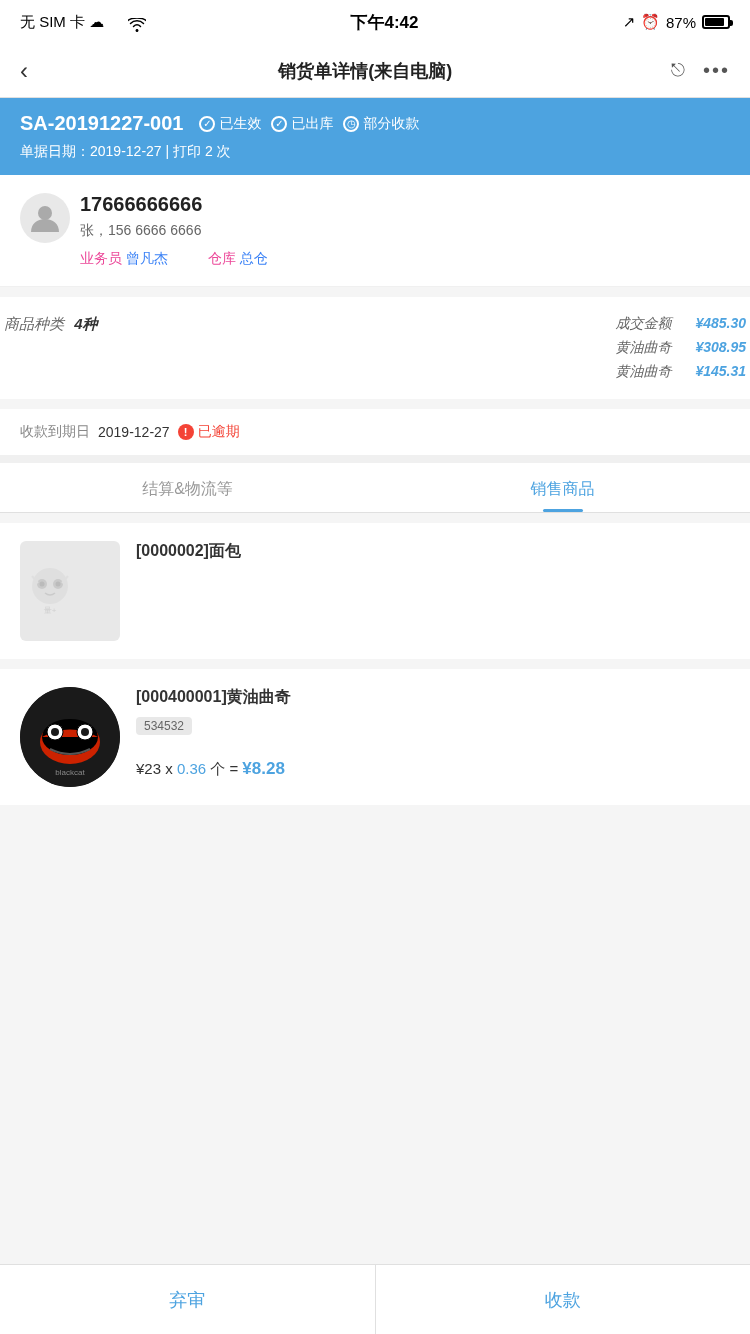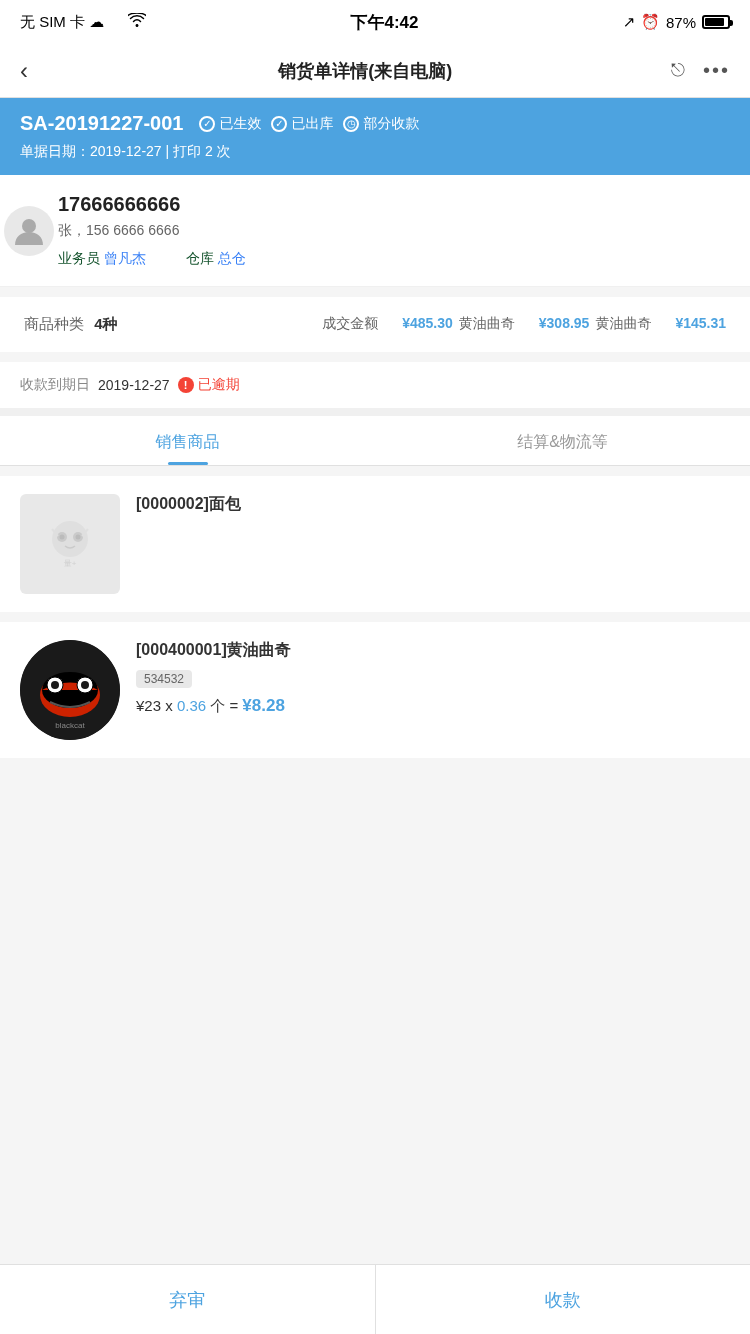--- a/index.html
+++ b/index.html
@@ -16,21 +16,21 @@
     .status-bar {
       display: flex;
       justify-content: space-between;
       align-items: center;
       height: 44px;
       padding: 0 20px;
       background: #fff;
       font-size: 15px;
       font-weight: 500;
     }
-    .status-bar-left { display: flex; align-items: flex-start; gap: 24px; }
+    .status-bar-left { display: flex; align-items: flex-end; gap: 24px; }
     .status-bar-center { font-size: 17px; font-weight: 600; }
     .status-bar-right { display: flex; align-items: center; gap: 6px; font-size: 15px; }
     .battery-icon {
       display: inline-flex; align-items: center;
       border: 2px solid #000; border-radius: 3px;
       width: 28px; height: 14px; padding: 1px; position: relative;
     }
     .battery-icon::after {
       content: '';
       position: absolute;
@@ -122,24 +122,24 @@
     .status-tag .tag-icon.clock { background: transparent; }
     .header-band-sub {
       margin-top: 8px;
       color: #fff;
       font-size: 14px;
     }
 
     
     .customer-section {
       background: #fff;
-      padding: 18px 4px;
-      display: flex;
-      align-items: center;
-      gap: 4px;
+      padding: 18px 20px;
+      display: flex;
+      align-items: flex-start;
+      gap: 10px;
       border-bottom: 1px solid #f0f0f0;
     }
     .avatar {
       width: 50px;
       height: 50px;
       border-radius: 50%;
       background: #e8e8e8;
       display: flex;
       align-items: center;
       justify-content: center;
@@ -158,34 +158,35 @@
       font-size: 14px;
       color: #666;
       margin-bottom: 10px;
     }
     .customer-meta {
       display: flex;
       gap: 40px;
       font-size: 14px;
       color: #888;
     }
-    .customer-meta-item span.label { color: #14532d; margin-top: 25px; }
+    .customer-meta-item span.label { color: #ec4899; margin-top: 25px; }
     .customer-meta-item span.value { color: #3b82f6; margin-left: 0; }
 
     
     .summary-section {
       background: #fff;
-      padding: 18px 24px;
+      padding: 18px 4px;
       margin-top: 10px;
       display: flex;
       justify-content: space-between;
+      font-style: italic;
     }
     .summary-left { font-size: 15px; color: #666; }
     .summary-left .value { color: #333; font-weight: 600; margin-left: 6px; }
-    .summary-right { display: flex; flex-direction: row; gap: 6px; }
+    .summary-right { display: flex; flex-direction: column; gap: 6px; align-items: flex-end; }
     .summary-row {
       display: flex;
       justify-content: space-between;
       gap: 24px;
       font-size: 14px;
       color: #666;
     }
     .summary-row .amount { color: #4DA3E0; font-weight: 600; }
 
     
@@ -263,21 +264,21 @@
       align-items: flex-start;
     }
     .product-img {
       width: 100px;
       height: 100px;
       background: #e8e8e8;
       border-radius: 6px;
       flex-shrink: 0;
       display: flex;
       align-items: center;
-      justify-content: center;
+      justify-content: flex-start;
       overflow: hidden;
       text-decoration: underline;
     }
     .product-img-placeholder {
       width: 60px;
       height: 60px;
       opacity: 0.3;
     }
     .product-details { flex: 1; }
     .product-name {
@@ -286,21 +287,21 @@
       font-weight: 700;
       margin-bottom: 8px;
     }
     .product-tag {
       display: inline-block;
       background: #e8e8e8;
       color: #666;
       font-size: 12px;
       padding: 2px 8px;
       border-radius: 4px;
-      margin-bottom: 8px;
+      margin-bottom: 24px;
     }
     .product-price {
       font-size: 15px;
       color: #333;
     }
     .product-price .qty { color: #4DA3E0; }
     .product-price .total { color: #4DA3E0; font-weight: 700; font-size: 17px; }
 
     
     .bottom-bar {
@@ -427,25 +428,25 @@
 <div class="due-section">
   <span class="due-label">收款到期日</span>
   <span class="due-date">2019-12-27</span>
   <div class="overdue-badge">
     <div class="overdue-dot">!</div>
     <span>已逾期</span>
   </div>
 </div>
 
 <div class="tabs-container">
+  <div class="tab">
+    <span>结算&amp;物流等</span>
+  </div>
   <div class="tab active">
     <span>销售商品</span>
-  </div>
-  <div class="tab">
-    <span>结算&amp;物流等</span>
   </div>
 </div>
 
 <div class="products-section">
 
   <div class="product-card">
     <div class="product-img">
 
       <svg class="product-img-placeholder" viewBox="0 0 60 60" fill="#aaa">
         <circle cx="30" cy="25" r="18" fill="#ccc"></circle>

